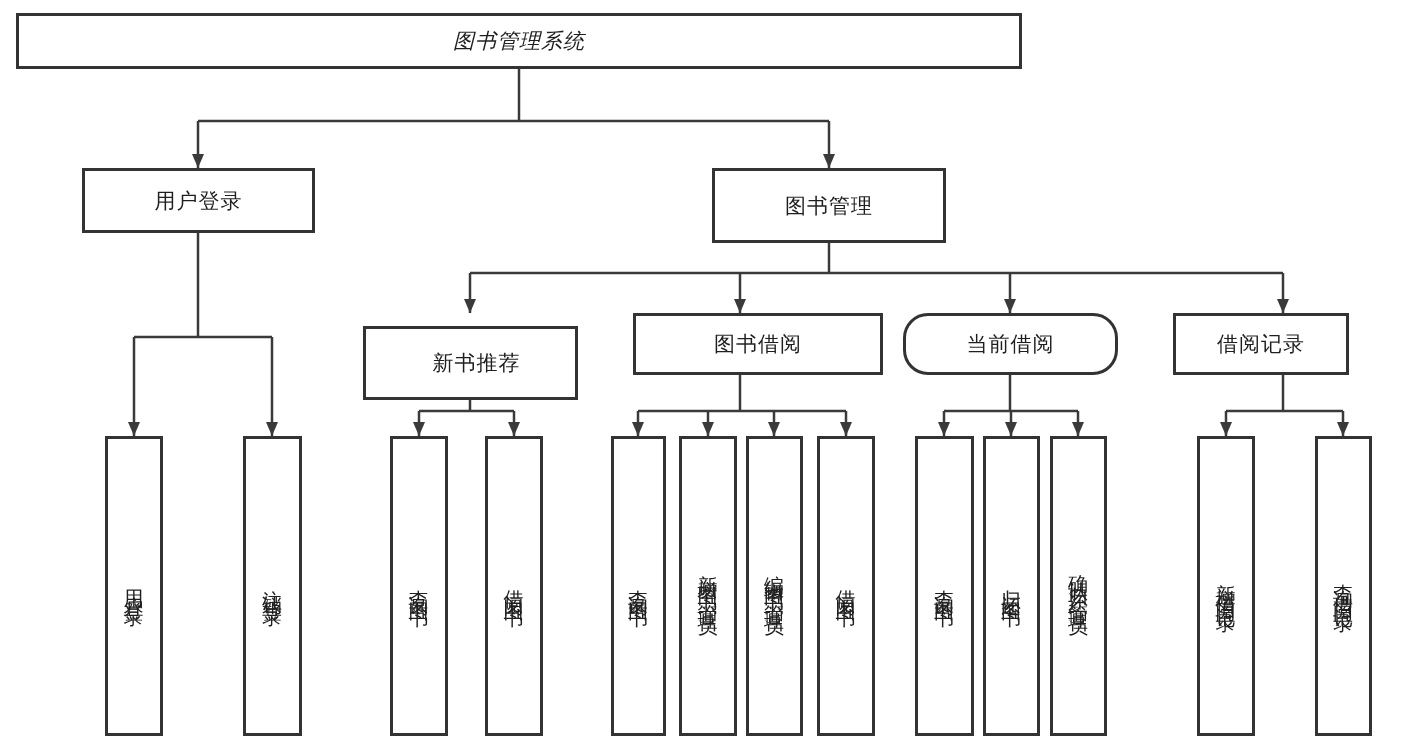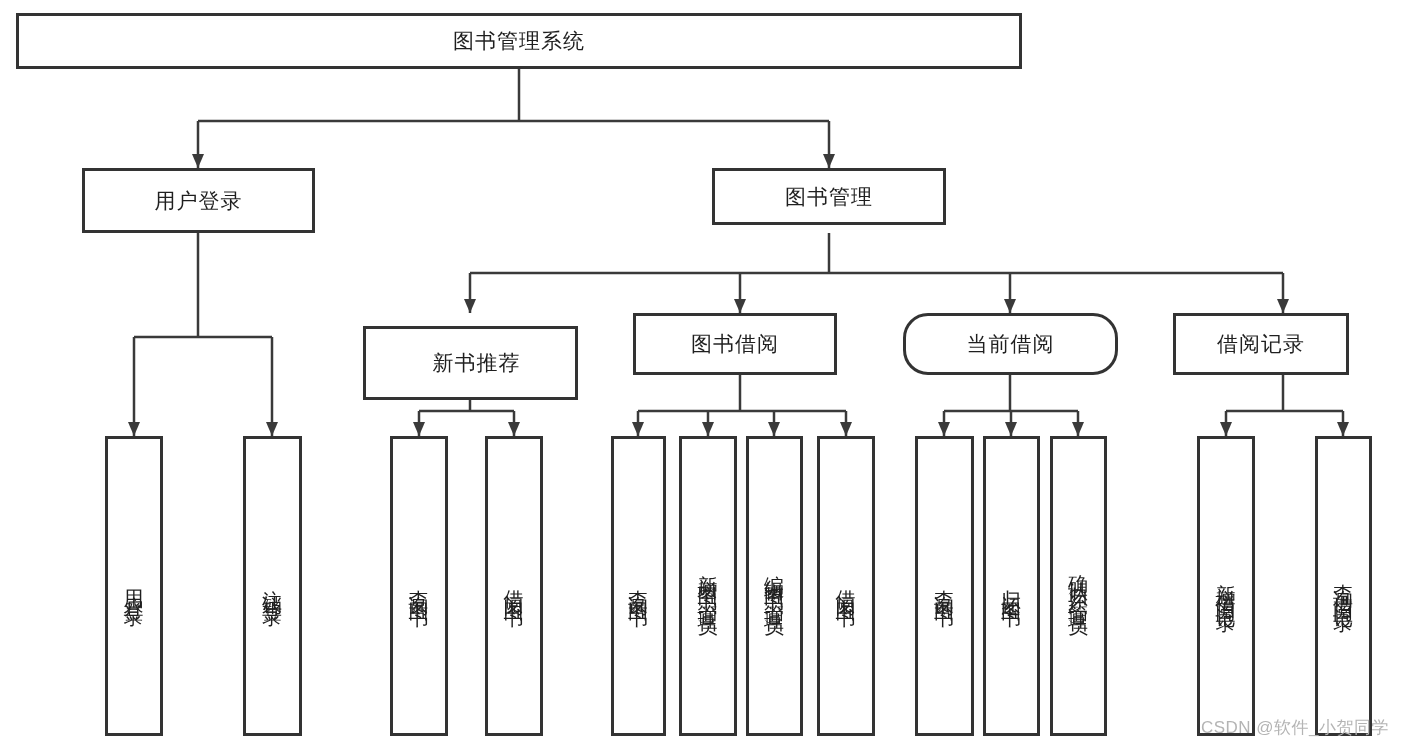--- a/index.html
+++ b/index.html
@@ -112,27 +112,27 @@
       <path d="M1011,411 V436" marker-end="url(#arrow)"></path>
       <path d="M1078,411 V436" marker-end="url(#arrow)"></path>
 
       <path d="M1283,375 V411"></path>
       <path d="M1226,411 H1343"></path>
       <path d="M1226,411 V436" marker-end="url(#arrow)"></path>
       <path d="M1343,411 V436" marker-end="url(#arrow)"></path>
     </g>
   </svg>
 
-  <div class="node" style="left:16px; top:13px; width:1006px; height:56px;">图书管理系统</div>
+  <div class="node" style="left:16px; top:13px; width:1006px; height:56px;font-style:italic;">图书管理系统</div>
 
   <div class="node" style="left:82px; top:168px; width:233px; height:65px;">用户登录</div>
-  <div class="node" style="left:712px; top:168px; width:234px; height:57px;font-family:Liberation Mono, monospace;">图书管理</div>
+  <div class="node" style="left:712px; top:168px; width:234px; height:75px;font-family:Liberation Mono, monospace;">图书管理</div>
 
   <div class="node" style="left:363px; top:326px; width:215px; height:74px;padding-left:12px;">新书推荐</div>
-  <div class="node" style="left:633px; top:313px; width:204px; height:62px;">图书借阅</div>
+  <div class="node" style="left:633px; top:313px; width:250px; height:62px;">图书借阅</div>
   <div class="node" style="left:903px; top:313px; width:215px; height:62px;border-radius:25px;">当前借阅</div>
   <div class="node" style="left:1173px; top:313px; width:176px; height:62px;">借阅记录</div>
 
   <div class="leaf" style="left:105px; width:58px;">
     <span>用户登录</span>
   </div>
   <div class="leaf" style="left:243px; width:59px;">
     <span>注销登录</span>
   </div>
 
@@ -166,15 +166,14 @@
     <span>确认归还（管理员）</span>
   </div>
 
   <div class="leaf" style="left:1197px; width:58px;">
     <span>新增借阅记录</span>
   </div>
   <div class="leaf" style="left:1315px; width:57px;">
     <span>查询借阅记录</span>
   </div>
 
-  <div class="watermark">CSDN @软件_小贺同学</div>
 
 </div>
 
 </body></html>

